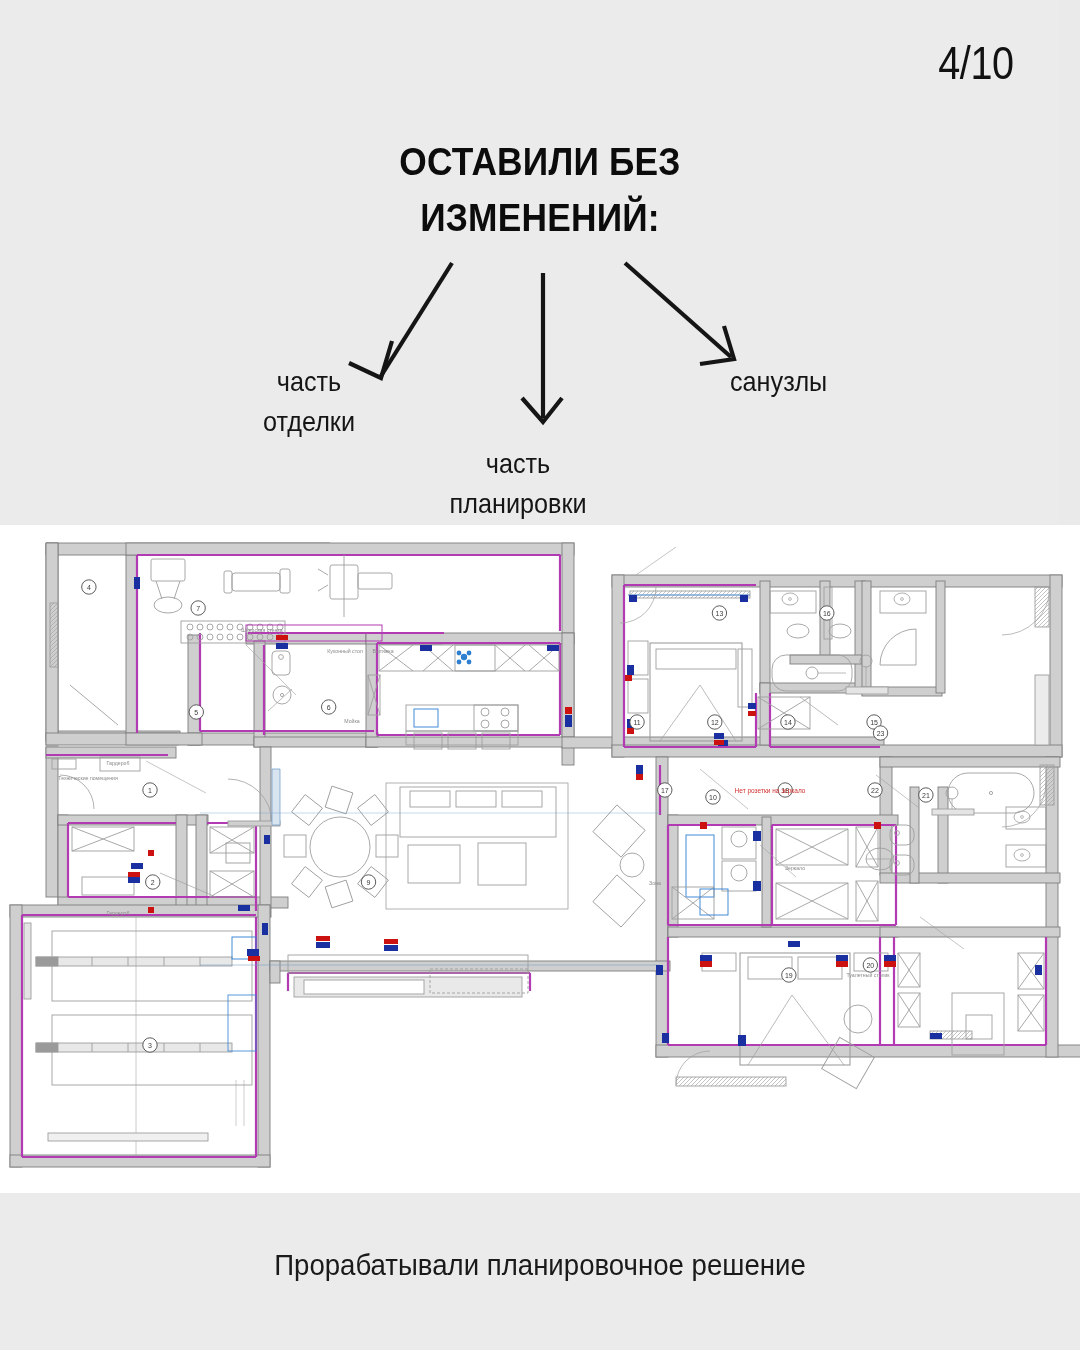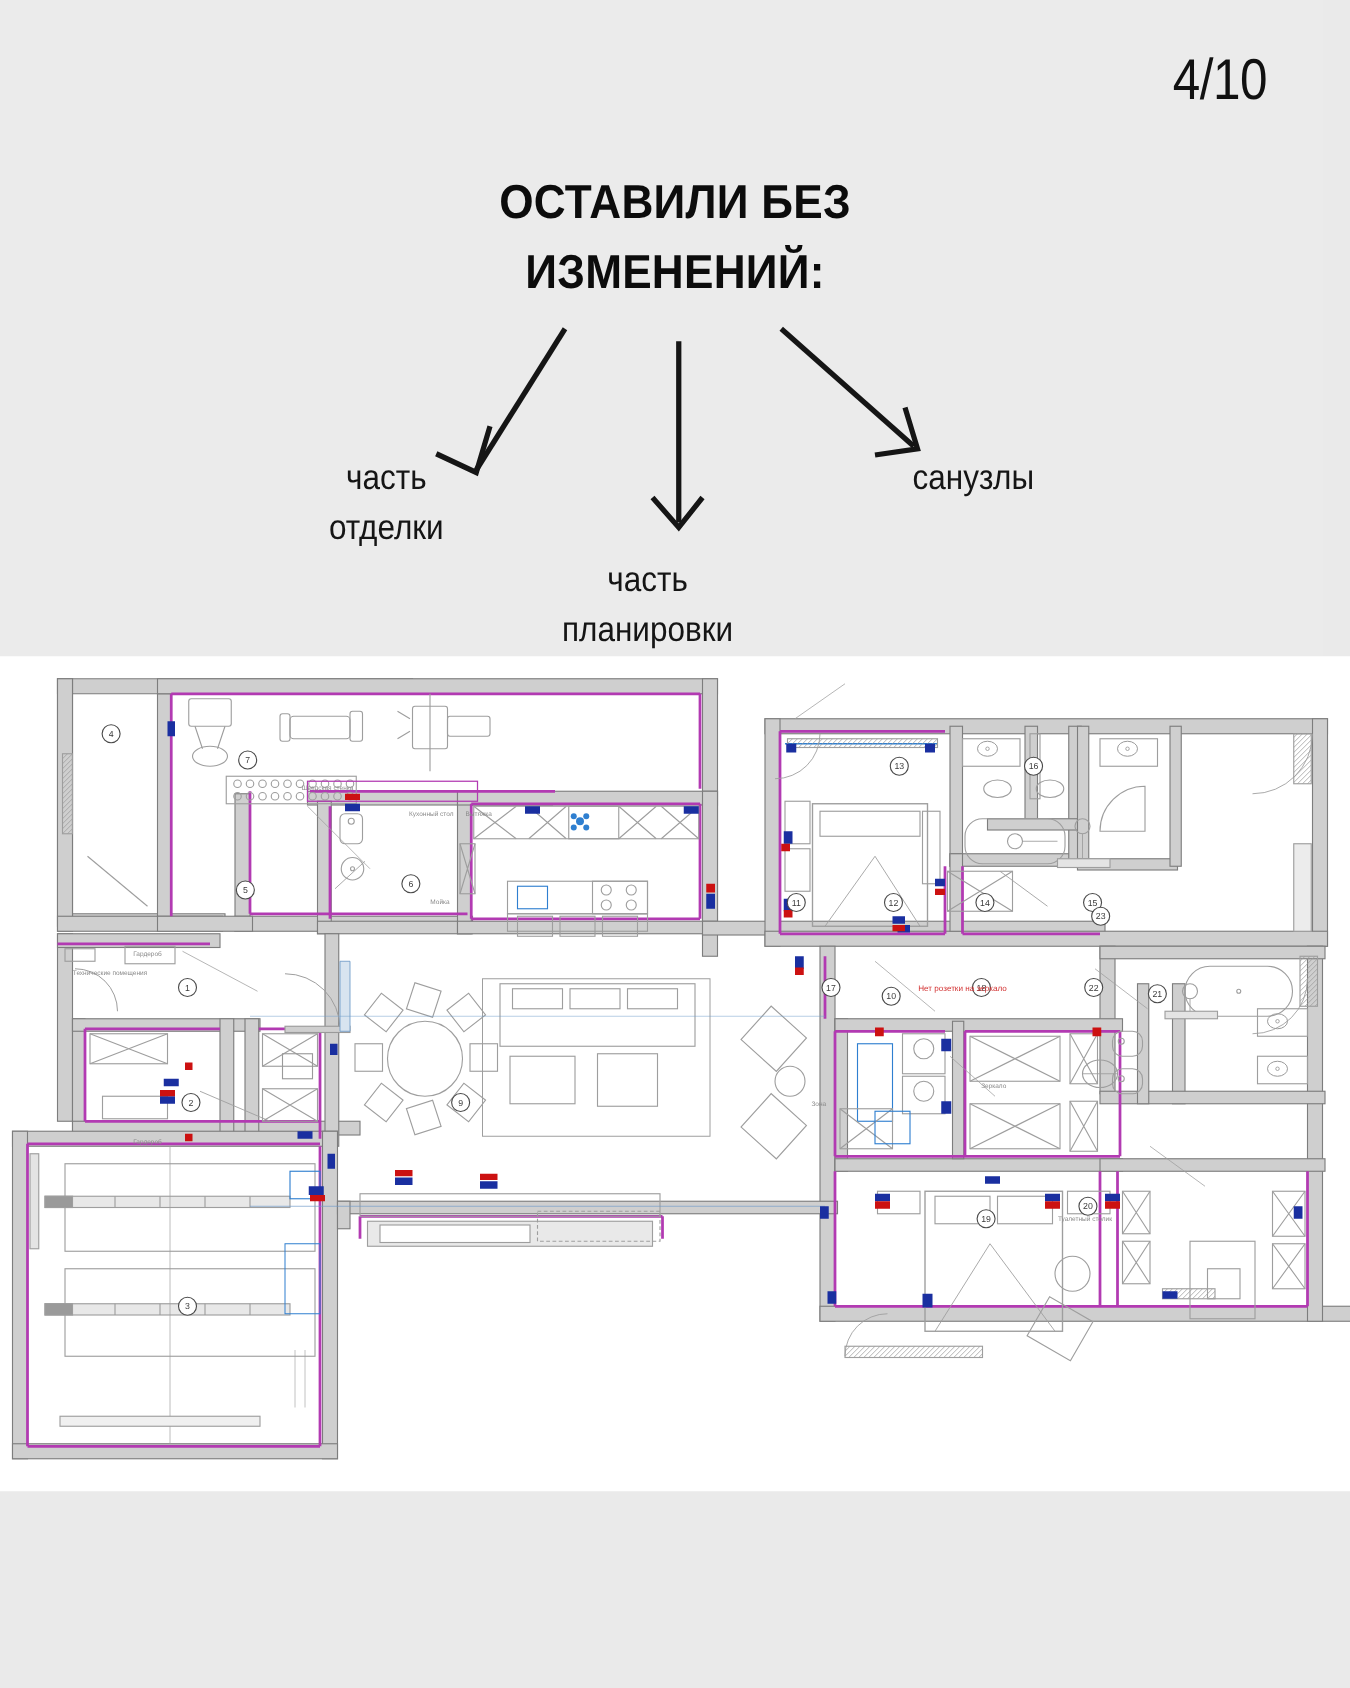--- a/index.html
+++ b/index.html
@@ -717,14 +717,17 @@
           <text x="118" y="390" font-size="5.2" font-family="Liberation Sans, sans-serif" fill="#8a8a8a" text-anchor="middle">Гардероб</text>
           <text x="795" y="345" font-size="5.2" font-family="Liberation Sans, sans-serif" fill="#8a8a8a" text-anchor="middle">Зеркало</text>
           <text x="868" y="452" font-size="5.2" font-family="Liberation Sans, sans-serif" fill="#8a8a8a" text-anchor="middle">Туалетный столик</text>
           <text x="655" y="360" font-size="5.2" font-family="Liberation Sans, sans-serif" fill="#8a8a8a" text-anchor="middle">Зона</text>
         </g>
 
       <text id="red-note" x="770" y="268" fill="#d23030" font-size="6.5" font-family="Liberation Sans, sans-serif" text-anchor="middle">Нет розетки на зеркало</text>
     </svg>
   </div>
 
+  <div id="footer">
+    <div id="caption">Прорабатывали планировочное решение</div>
+  </div>
 
 </div>
 
 </body></html>

